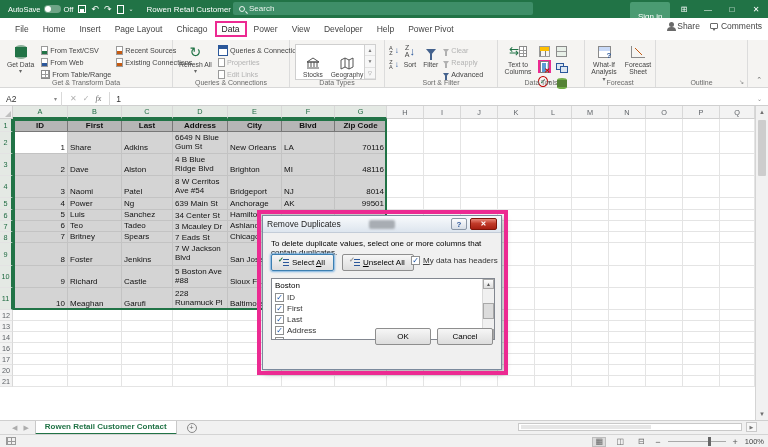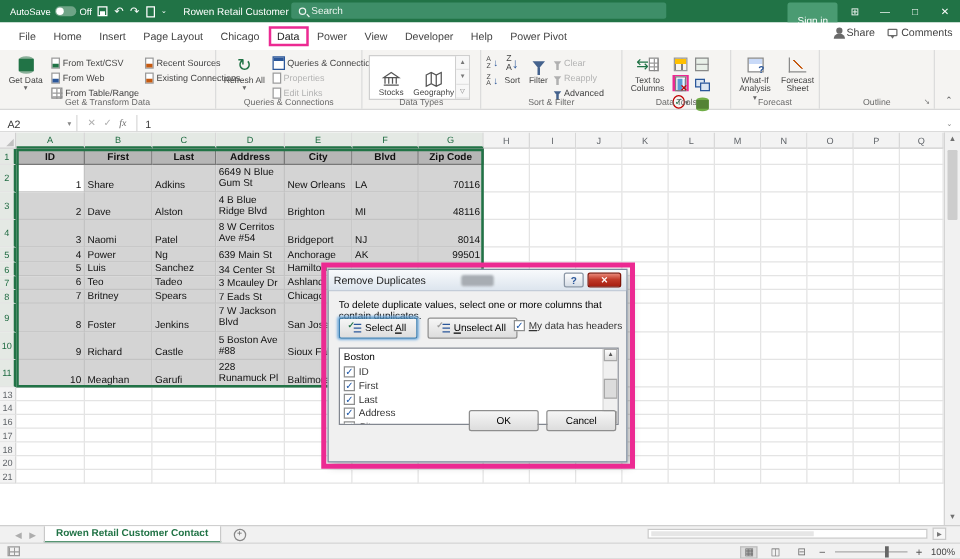--- a/index.html
+++ b/index.html
@@ -671,101 +671,101 @@
           <div class="cell" style="width: 37px;"></div>
           <div class="cell" style="width: 37px;"></div>
           <div class="cell" style="width: 37px;"></div>
           <div class="cell" style="width: 37px;"></div>
           <div class="cell" style="width: 37px;"></div>
           <div class="cell" style="width: 37px;"></div>
           <div class="cell" style="width: 37px;"></div>
           <div class="cell" style="width: 35px;"></div>
         </div>
         <div class="grow" style="height: 11px;">
-          <div class="rowhead">13</div>
+          <div class="rowhead">12</div>
           <div class="cell" style="width: 55px;"></div>
           <div class="cell" style="width: 54px;"></div>
           <div class="cell" style="width: 51px;"></div>
           <div class="cell" style="width: 55px;"></div>
           <div class="cell" style="width: 54px;"></div>
           <div class="cell" style="width: 53px;"></div>
           <div class="cell" style="width: 52px;"></div>
           <div class="cell" style="width: 37px;"></div>
           <div class="cell" style="width: 37px;"></div>
           <div class="cell" style="width: 37px;"></div>
           <div class="cell" style="width: 37px;"></div>
           <div class="cell" style="width: 37px;"></div>
           <div class="cell" style="width: 37px;"></div>
           <div class="cell" style="width: 37px;"></div>
           <div class="cell" style="width: 37px;"></div>
           <div class="cell" style="width: 37px;"></div>
           <div class="cell" style="width: 35px;"></div>
         </div>
         <div class="grow" style="height: 11px;">
-          <div class="rowhead">14</div>
+          <div class="rowhead">13</div>
           <div class="cell" style="width: 55px;"></div>
           <div class="cell" style="width: 54px;"></div>
           <div class="cell" style="width: 51px;"></div>
           <div class="cell" style="width: 55px;"></div>
           <div class="cell" style="width: 54px;"></div>
           <div class="cell" style="width: 53px;"></div>
           <div class="cell" style="width: 52px;"></div>
           <div class="cell" style="width: 37px;"></div>
           <div class="cell" style="width: 37px;"></div>
           <div class="cell" style="width: 37px;"></div>
           <div class="cell" style="width: 37px;"></div>
           <div class="cell" style="width: 37px;"></div>
           <div class="cell" style="width: 37px;"></div>
           <div class="cell" style="width: 37px;"></div>
           <div class="cell" style="width: 37px;"></div>
           <div class="cell" style="width: 37px;"></div>
           <div class="cell" style="width: 35px;"></div>
         </div>
         <div class="grow" style="height: 11px;">
-          <div class="rowhead">16</div>
+          <div class="rowhead">14</div>
           <div class="cell" style="width: 55px;"></div>
           <div class="cell" style="width: 54px;"></div>
           <div class="cell" style="width: 51px;"></div>
           <div class="cell" style="width: 55px;"></div>
           <div class="cell" style="width: 54px;"></div>
           <div class="cell" style="width: 53px;"></div>
           <div class="cell" style="width: 52px;"></div>
           <div class="cell" style="width: 37px;"></div>
           <div class="cell" style="width: 37px;"></div>
           <div class="cell" style="width: 37px;"></div>
           <div class="cell" style="width: 37px;"></div>
           <div class="cell" style="width: 37px;"></div>
           <div class="cell" style="width: 37px;"></div>
           <div class="cell" style="width: 37px;"></div>
           <div class="cell" style="width: 37px;"></div>
           <div class="cell" style="width: 37px;"></div>
           <div class="cell" style="width: 35px;"></div>
         </div>
         <div class="grow" style="height: 11px;">
-          <div class="rowhead">17</div>
+          <div class="rowhead">16</div>
           <div class="cell" style="width: 55px;"></div>
           <div class="cell" style="width: 54px;"></div>
           <div class="cell" style="width: 51px;"></div>
           <div class="cell" style="width: 55px;"></div>
           <div class="cell" style="width: 54px;"></div>
           <div class="cell" style="width: 53px;"></div>
           <div class="cell" style="width: 52px;"></div>
           <div class="cell" style="width: 37px;"></div>
           <div class="cell" style="width: 37px;"></div>
           <div class="cell" style="width: 37px;"></div>
           <div class="cell" style="width: 37px;"></div>
           <div class="cell" style="width: 37px;"></div>
           <div class="cell" style="width: 37px;"></div>
           <div class="cell" style="width: 37px;"></div>
           <div class="cell" style="width: 37px;"></div>
           <div class="cell" style="width: 37px;"></div>
           <div class="cell" style="width: 35px;"></div>
         </div>
         <div class="grow" style="height: 11px;">
-          <div class="rowhead">18</div>
+          <div class="rowhead">17</div>
           <div class="cell" style="width: 55px;"></div>
           <div class="cell" style="width: 54px;"></div>
           <div class="cell" style="width: 51px;"></div>
           <div class="cell" style="width: 55px;"></div>
           <div class="cell" style="width: 54px;"></div>
           <div class="cell" style="width: 53px;"></div>
           <div class="cell" style="width: 52px;"></div>
           <div class="cell" style="width: 37px;"></div>
           <div class="cell" style="width: 37px;"></div>
           <div class="cell" style="width: 37px;"></div>

